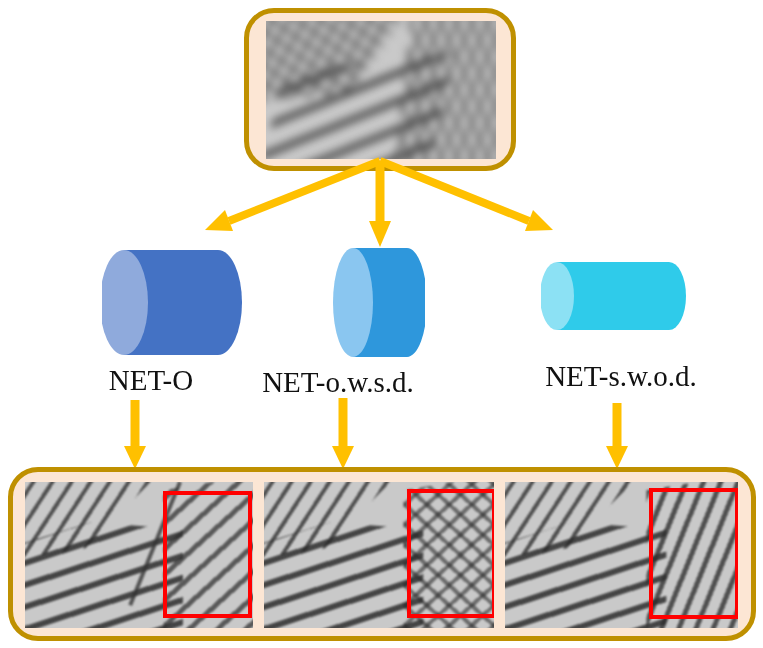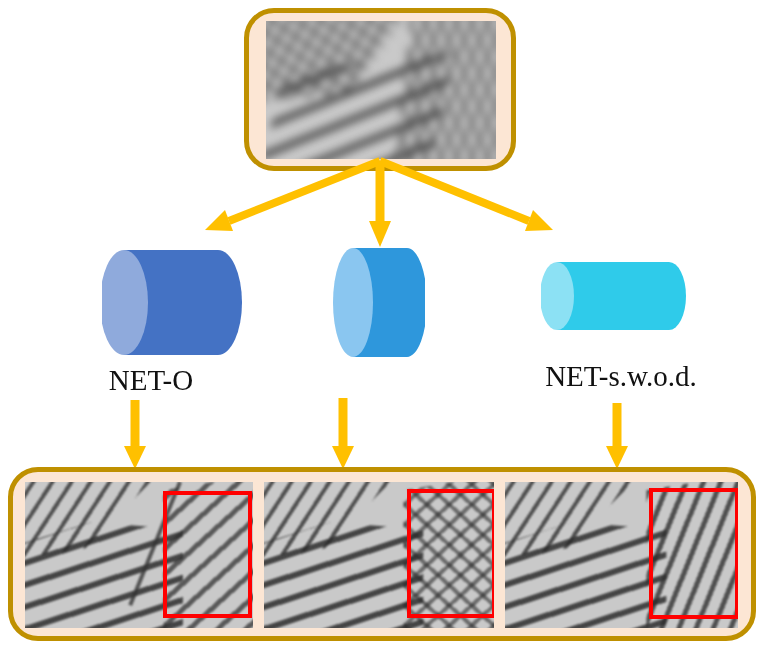--- a/index.html
+++ b/index.html
@@ -96,20 +96,21 @@
     <path d="M20,0 L74,0 A20,54.5 0 0 1 74,109 L20,109 Z" fill="#2E97DC"></path>
     <ellipse cx="20" cy="54.5" rx="20" ry="54.5" fill="#8AC6F0"></ellipse>
   </svg>
 
   <svg class="cyl" style="left:541px;top:262px;" width="145" height="68" viewBox="0 0 145 68">
     <path d="M16,0 L128,0 A17,34 0 0 1 128,68 L16,68 Z" fill="#2FCBEA"></path>
     <ellipse cx="16" cy="34" rx="17" ry="34" fill="#8CE1F4"></ellipse>
   </svg>
 
   <div class="net-label" style="left:151px;top:364px;">NET-O</div>
+  <div class="net-label" style="left:338px;top:366px;">NET-o.w.s.d.</div>
   <div class="net-label" style="left:621px;top:360px;text-align:center;">NET-s.w.o.d.</div>
 
   <div class="rbox bottom-box"></div>
 
   <div class="photo" style="left:25px;top:482px;width:228px;height:146px;">
     <div class="blurwrap">
       <div class="zone z-fan"></div>
       <div class="zone z-main"></div>
       <div class="zone z-right-a"></div>
       <div class="z-cross"></div>

